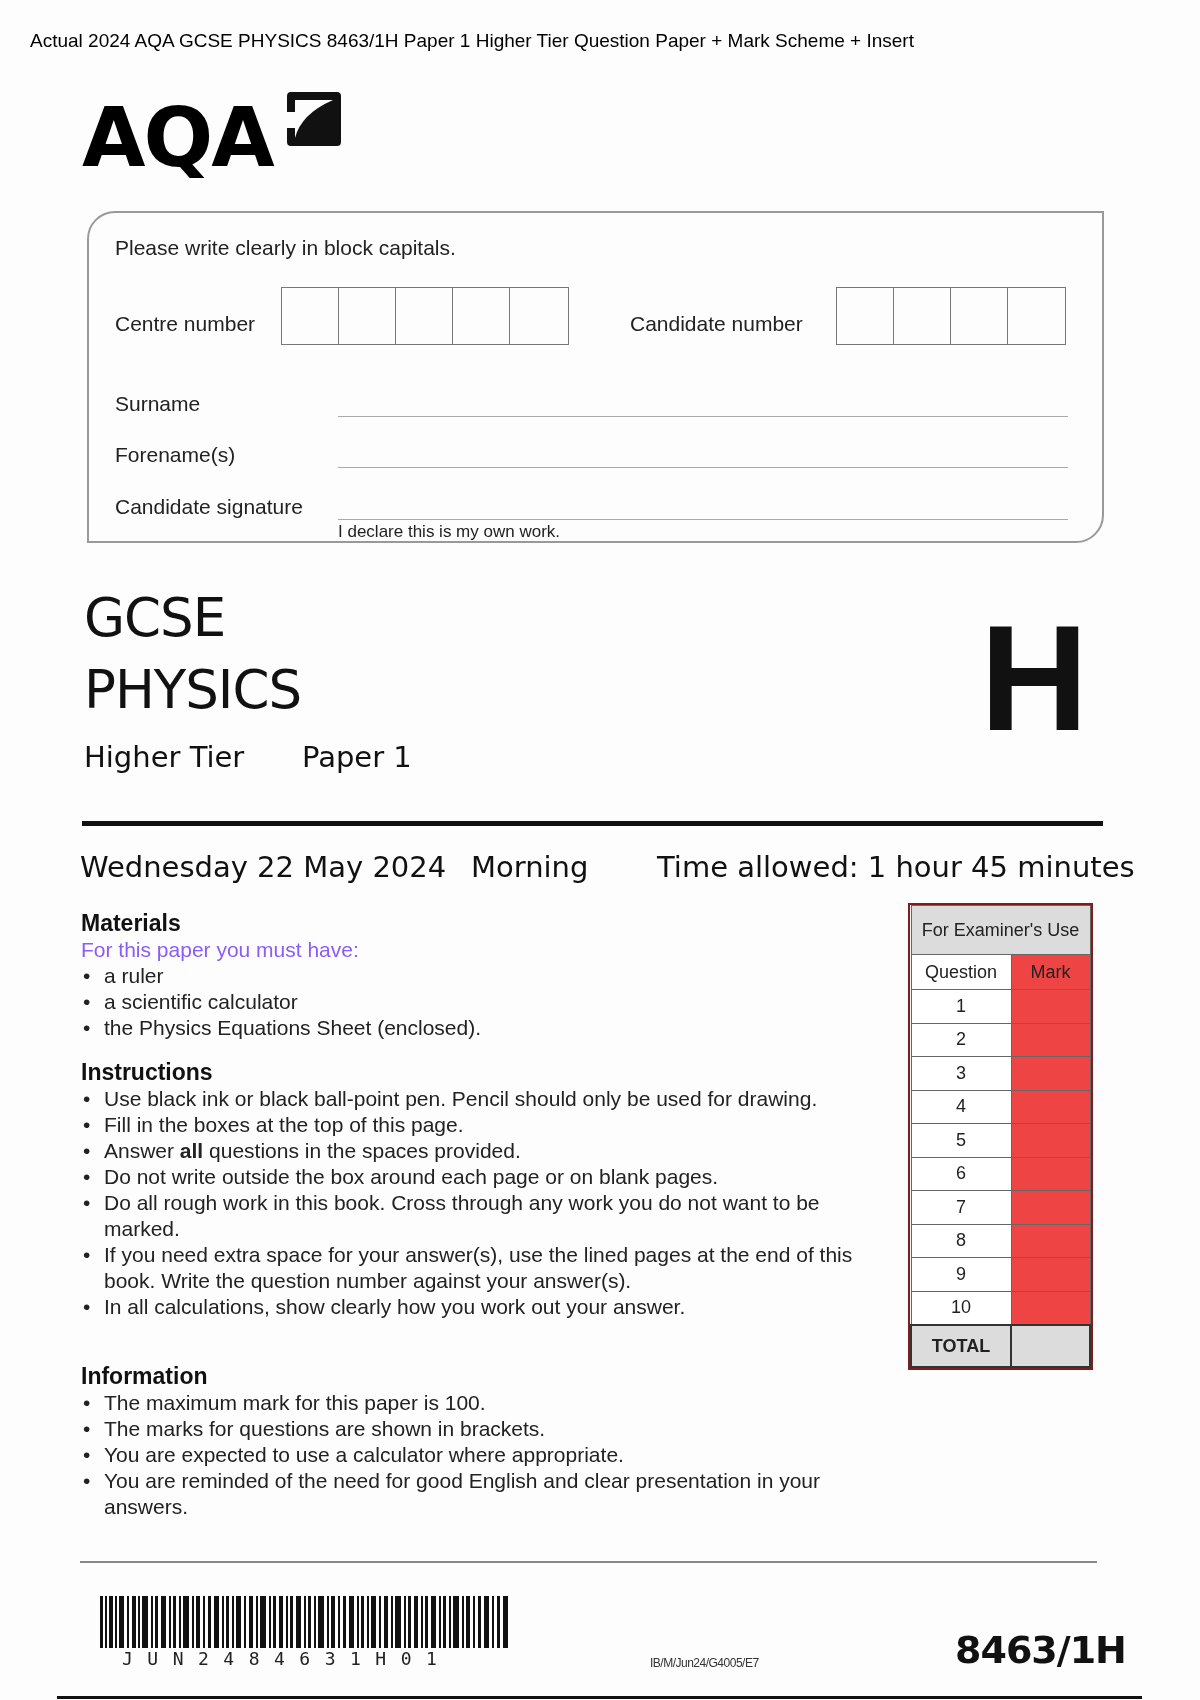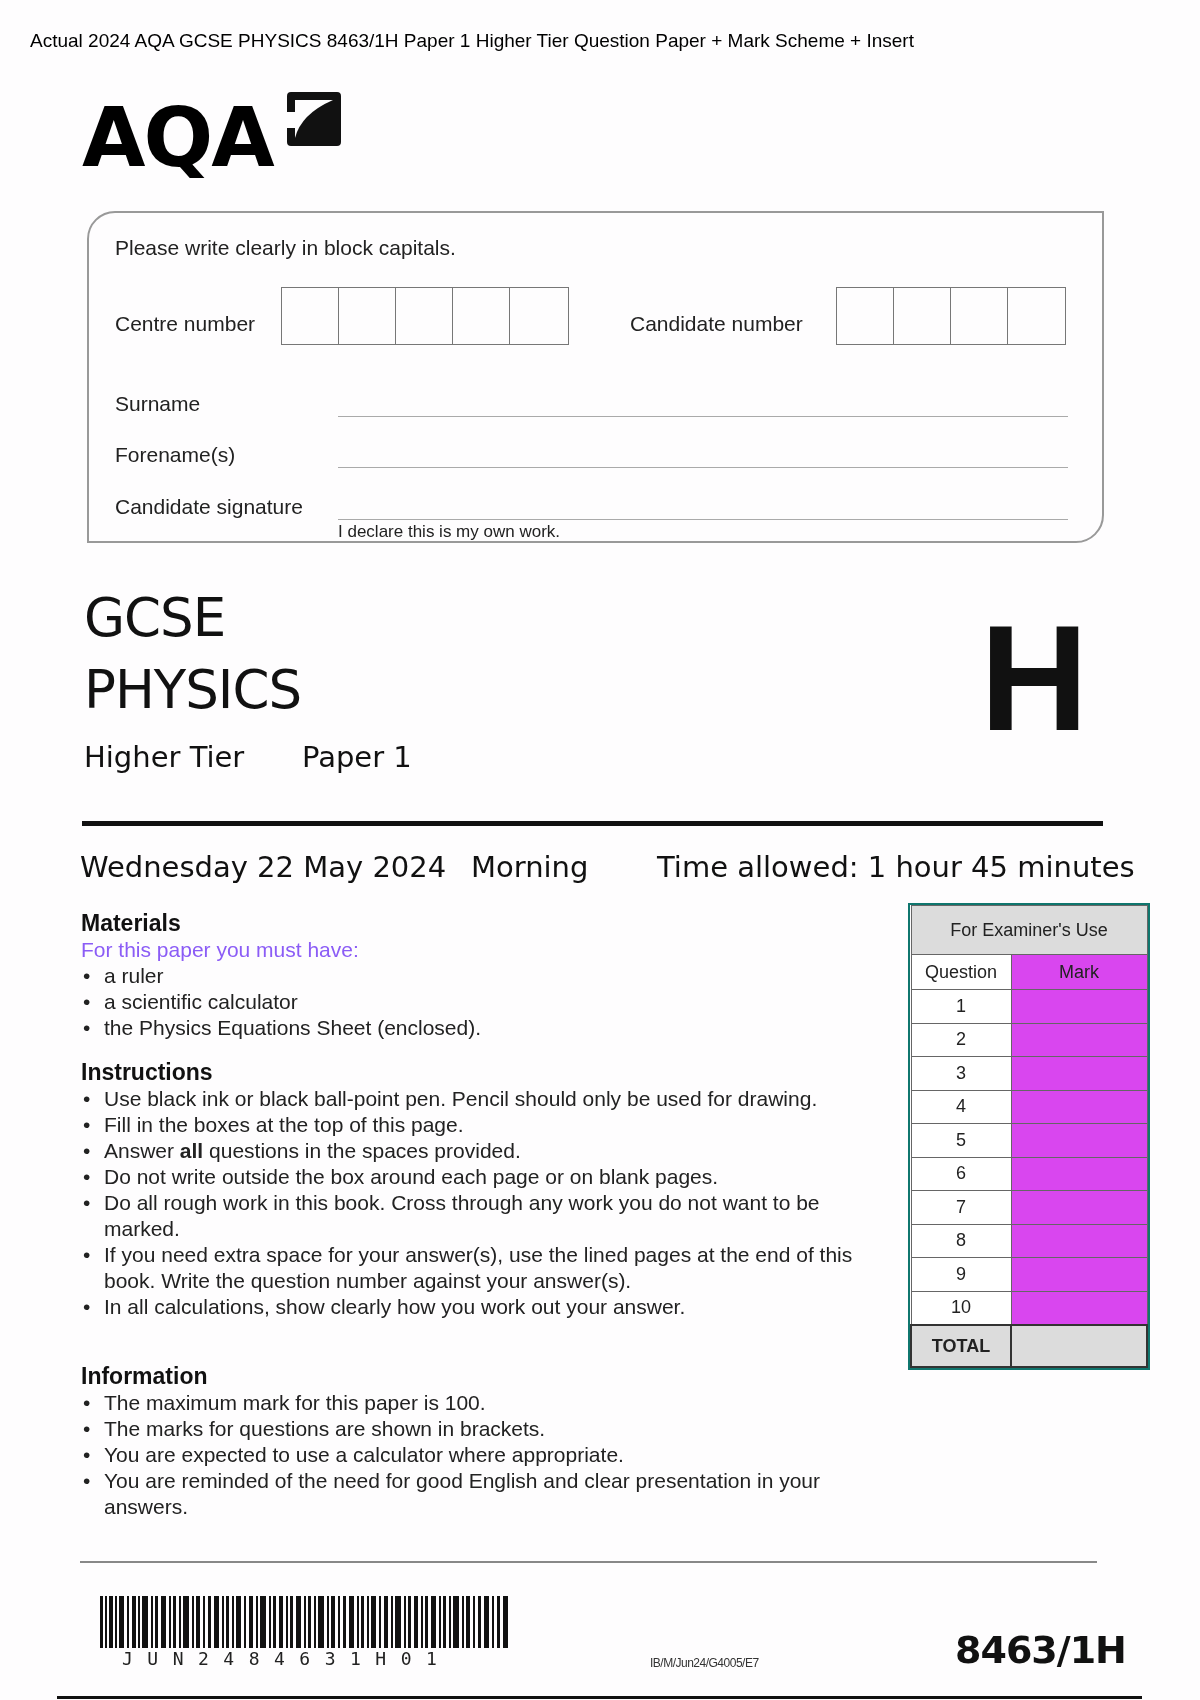--- a/index.html
+++ b/index.html
@@ -23,26 +23,26 @@
   .physics { left:84px; top:660px; font-size:53px; line-height:60px; letter-spacing:-1px; }
   .sub { top:740px; font-size:29px;text-align:center; }
   .bigH { left:980px; top:608px; font-size:150px; line-height:140px; font-weight:bold; font-family:"Liberation Sans", sans-serif; }
   .rule-thick { left:82px; top:821px; width:1021px; height:5px; background:#111; }
   .dateline { top:850px; font-size:29px; white-space:nowrap; }
   .section-h { font-weight:bold; font-size:23px; }
   .para { font-size:21px; line-height:26px; color:#8b5cf6; }
   ul.bul { list-style:none; margin:0; padding:0; }
   ul.bul li { position:relative; padding-left:23px; font-size:21px; line-height:26px; color:#222; }
   ul.bul li::before { content:"•"; position:absolute; left:2px; top:0; }
-  .exam { left:908px; top:903px; width:242px; border:2px solid #0f766e; box-sizing:border-box; font-size:18px; }
+  .exam { left:908px; top:903px; width:185px; border:2px solid #7f1d1d; box-sizing:border-box; font-size:18px; }
   .exam table { border-collapse:collapse; width:100%; }
   .exam td { border:1.5px solid #666; text-align:center; height:32.5px; padding:0; color:#222; }
   .exam .hdr { background:#dcdcdc; height:48px; font-size:18px; }
   .exam .q { background:#fff; width:99px; }
-  .exam .m { background:#d946ef; }
+  .exam .m { background:#ef4444; }
   .exam .tot td { height:40px; border:2px solid #333; font-weight:bold; font-size:18px; background:#dcdcdc; }
   .rule-thin { left:80px; top:1561px; width:1017px; height:2px; background:#888; }
   .barcode { left:100px; top:1596px; width:408px; height:52px; }
   .barcode-txt { left:122px; top:1648px; font-family:"DejaVu Sans Mono", monospace; font-size:18px; letter-spacing:14.5px; color:#222; white-space:nowrap; }
   .ref { left:650px; top:1656px; font-size:12px; color:#333; letter-spacing:-0.5px; }
   .code { left:955px; top:1628px; font-size:38px; font-weight:bold; font-family:"DejaVu Sans", sans-serif; letter-spacing:-1px; }
   .rule-bottom { left:57px; top:1696px; width:1085px; height:3px; background:#111; }
 </style>
 </head>
 <body>

